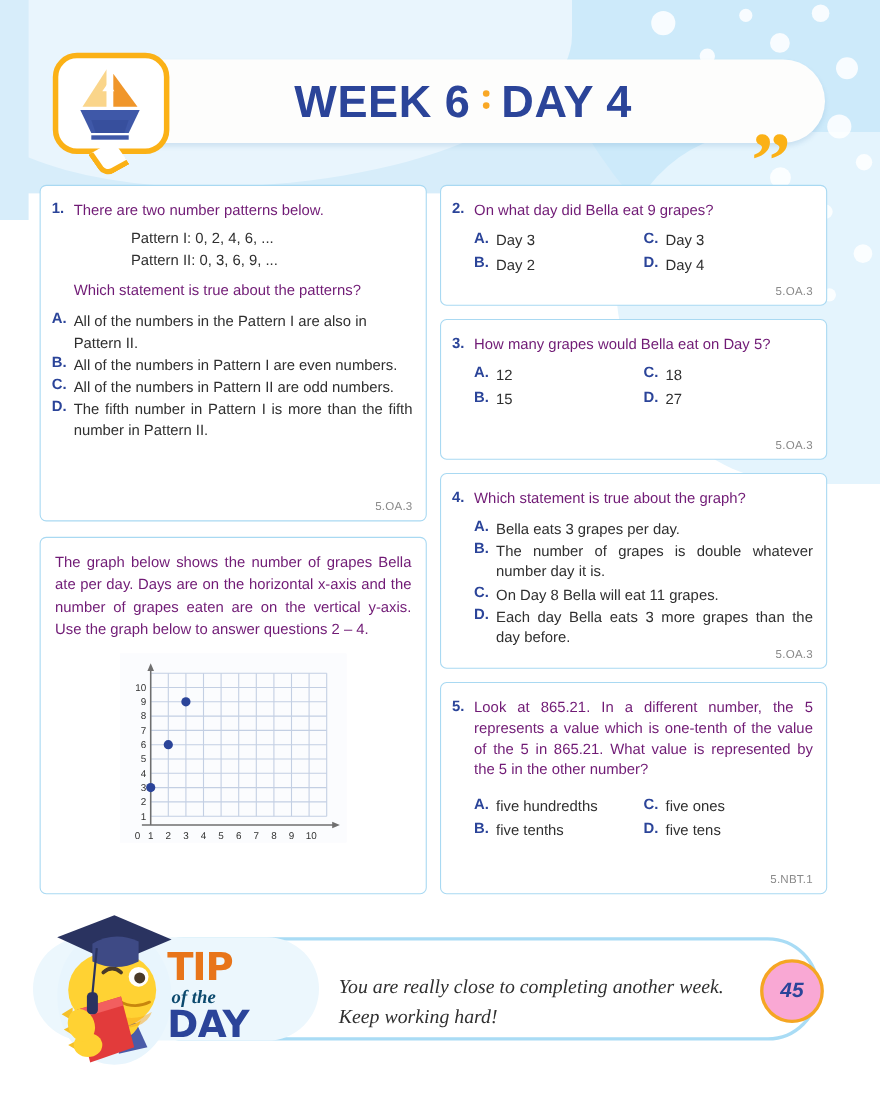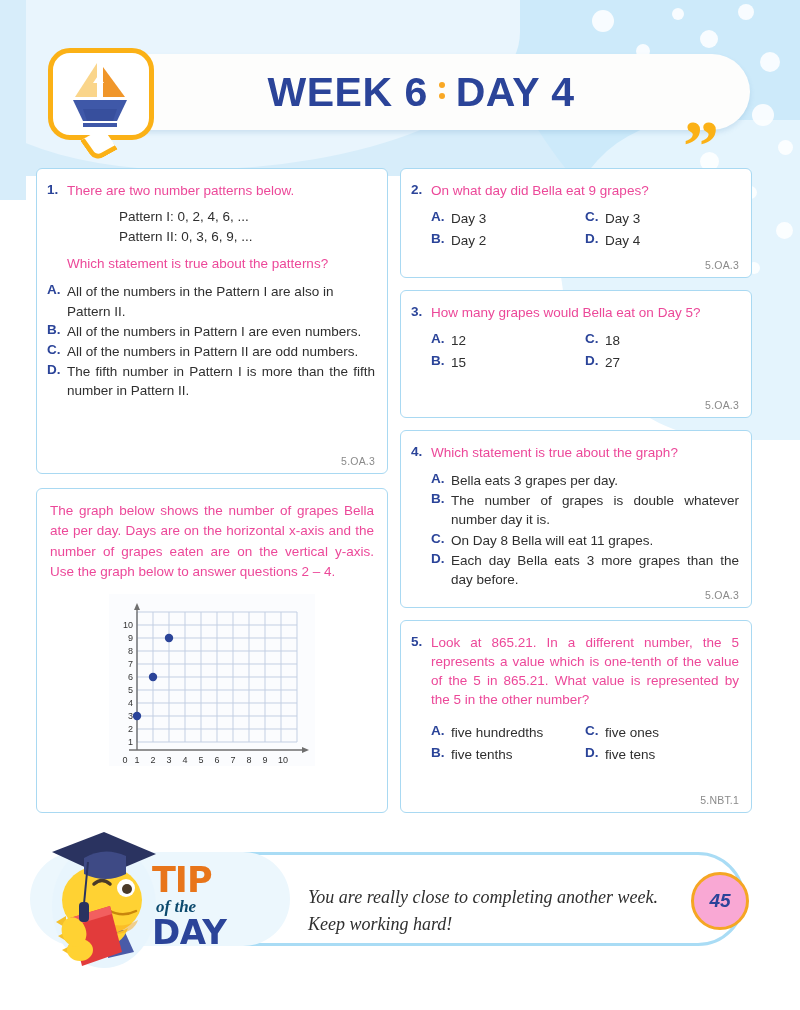--- a/index.html
+++ b/index.html
@@ -136,21 +136,21 @@
   .q-row { display: flex; }
   .q-num {
     color: #2b4499;
     font-weight: bold;
     font-size: 13.5px;
     width: 20px;
     flex: none;
     padding-top: 1px;
   }
   .q-text {
-    color: #ec4899;
+    color: #701a75;
     font-size: 13.5px;
     line-height: 1.42;
     text-align: justify;
     flex: 1;
   }
   .q-text.nojust { text-align: left; }
 
   .pattern-lines {
     color: #2f2f2f;
     font-size: 13.5px;
@@ -183,21 +183,21 @@
   .std {
     position: absolute;
     right: 12px; bottom: 6px;
     font-size: 10.5px;
     color: #8a8a8a;
     letter-spacing: .2px;
   }
 
   
   .info-text {
-    color: #ec4899;
+    color: #701a75;
     font-size: 13.5px;
     line-height: 1.5;
     text-align: justify;
   }
 
   .graph-card {
     margin: 12px auto 0;
     width: 206px; height: 172px;
     background: #fbfcfe;
     position: relative;

